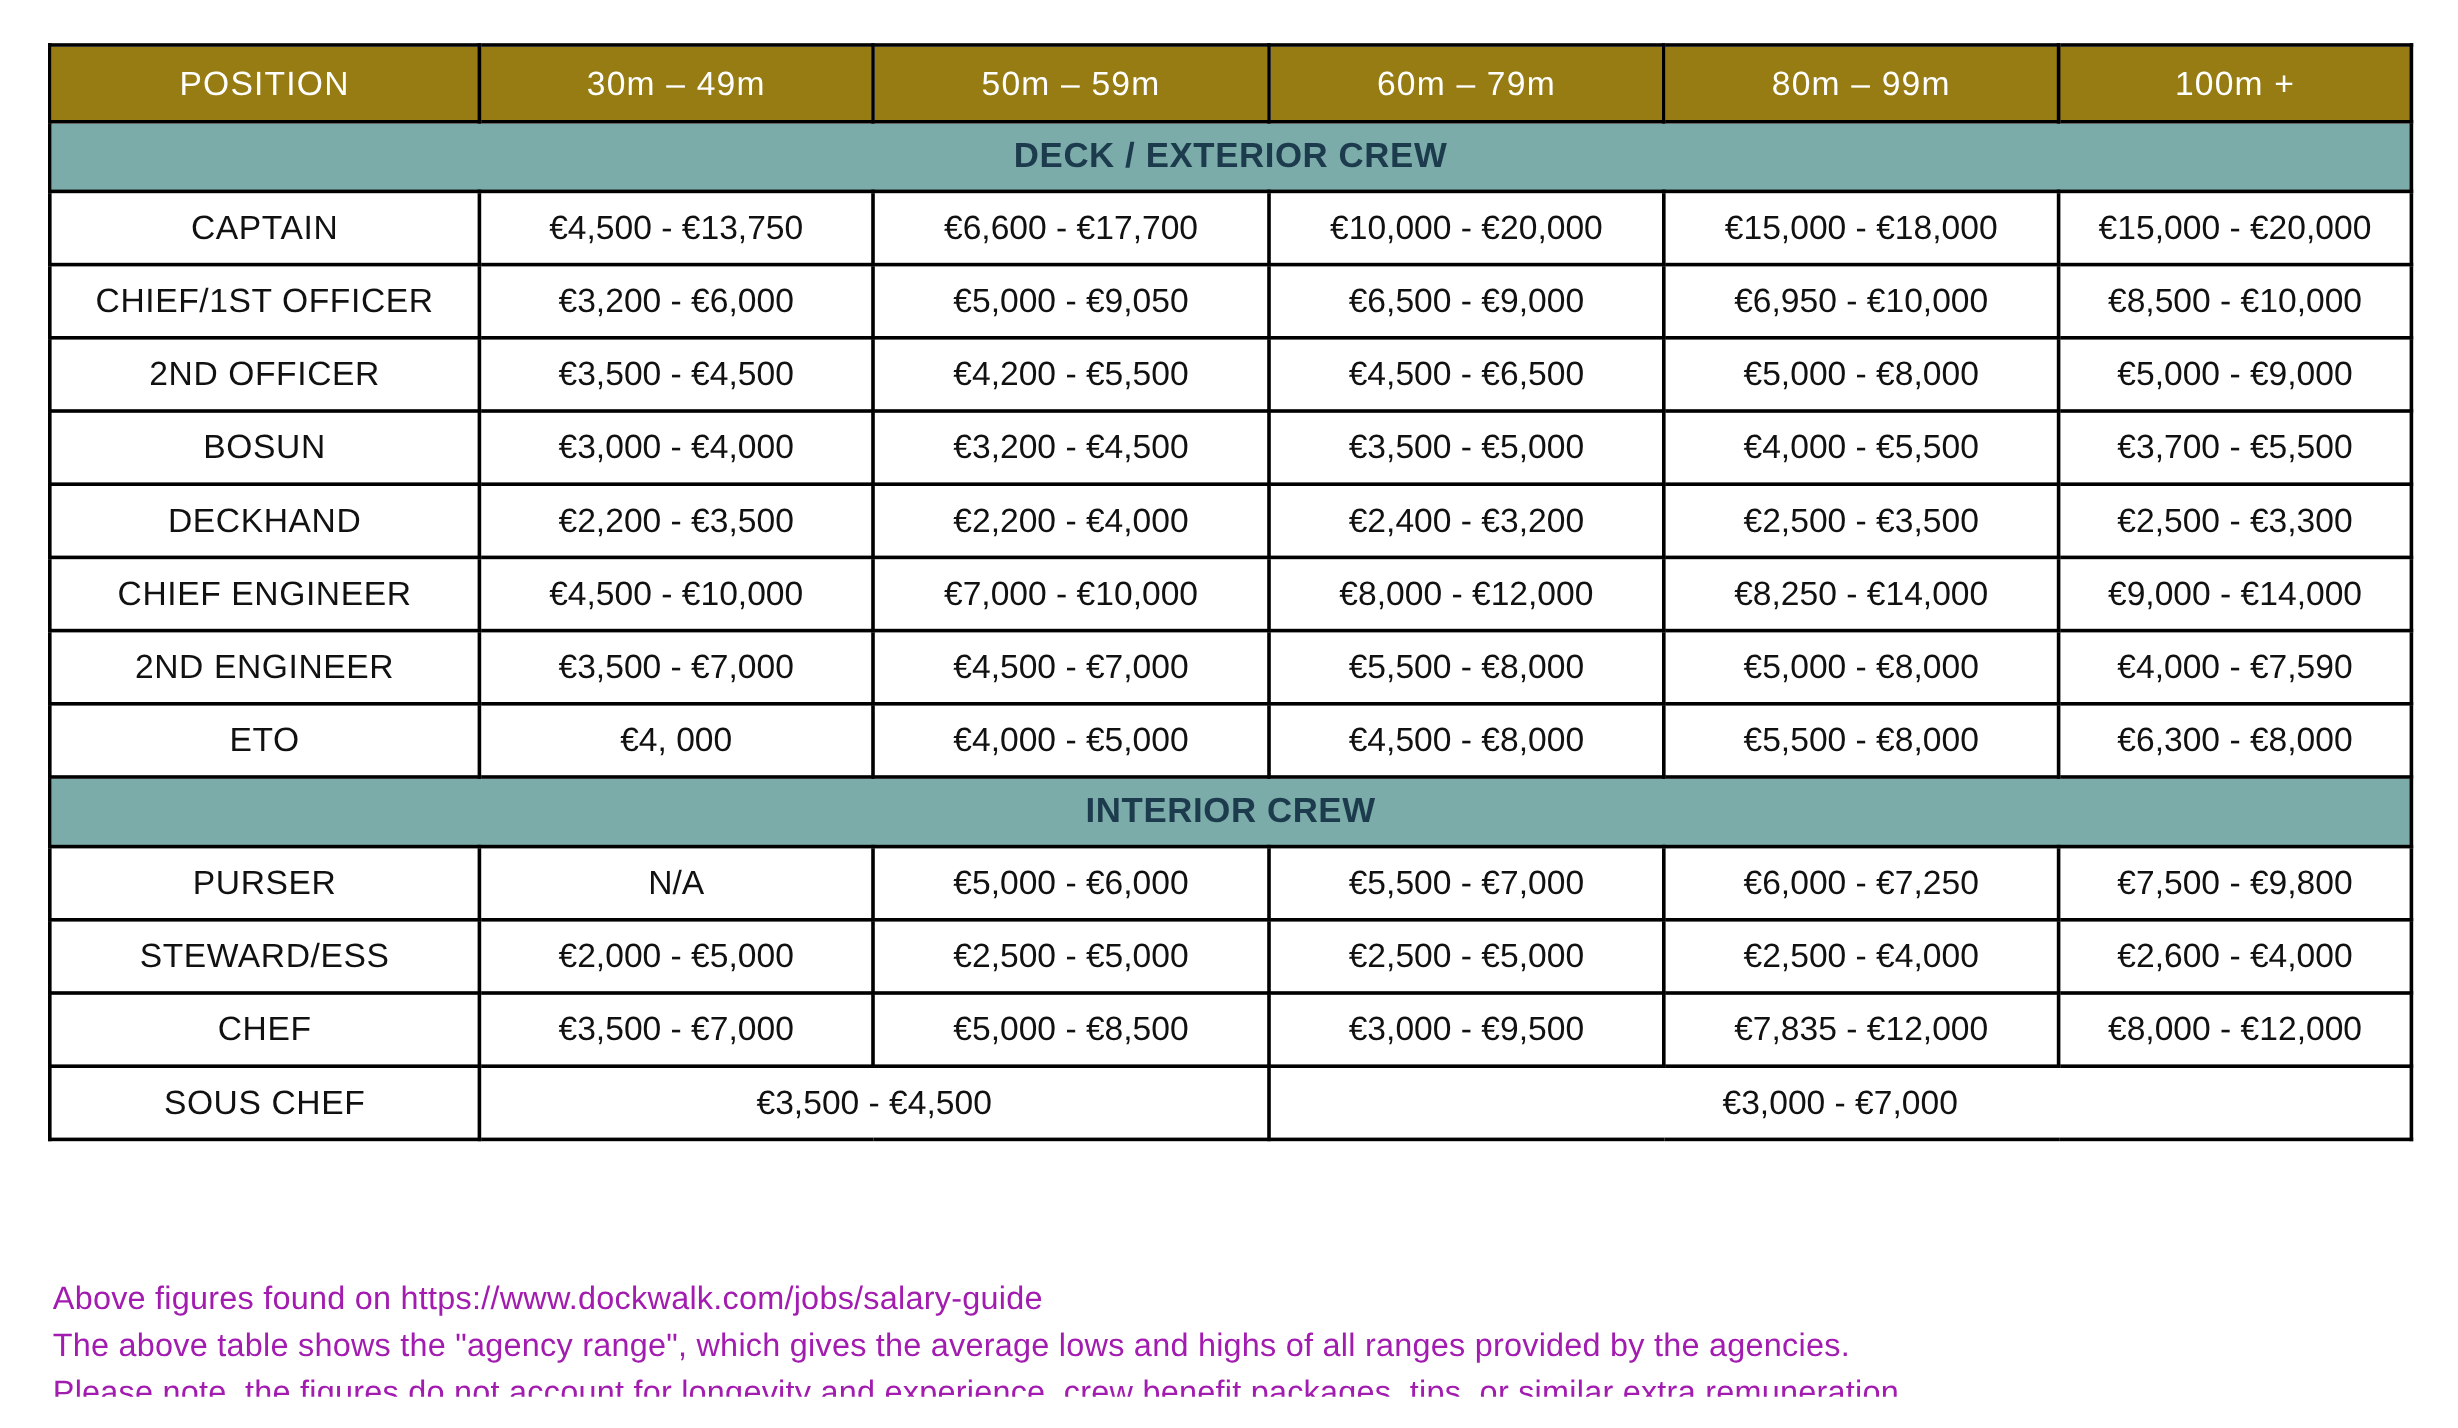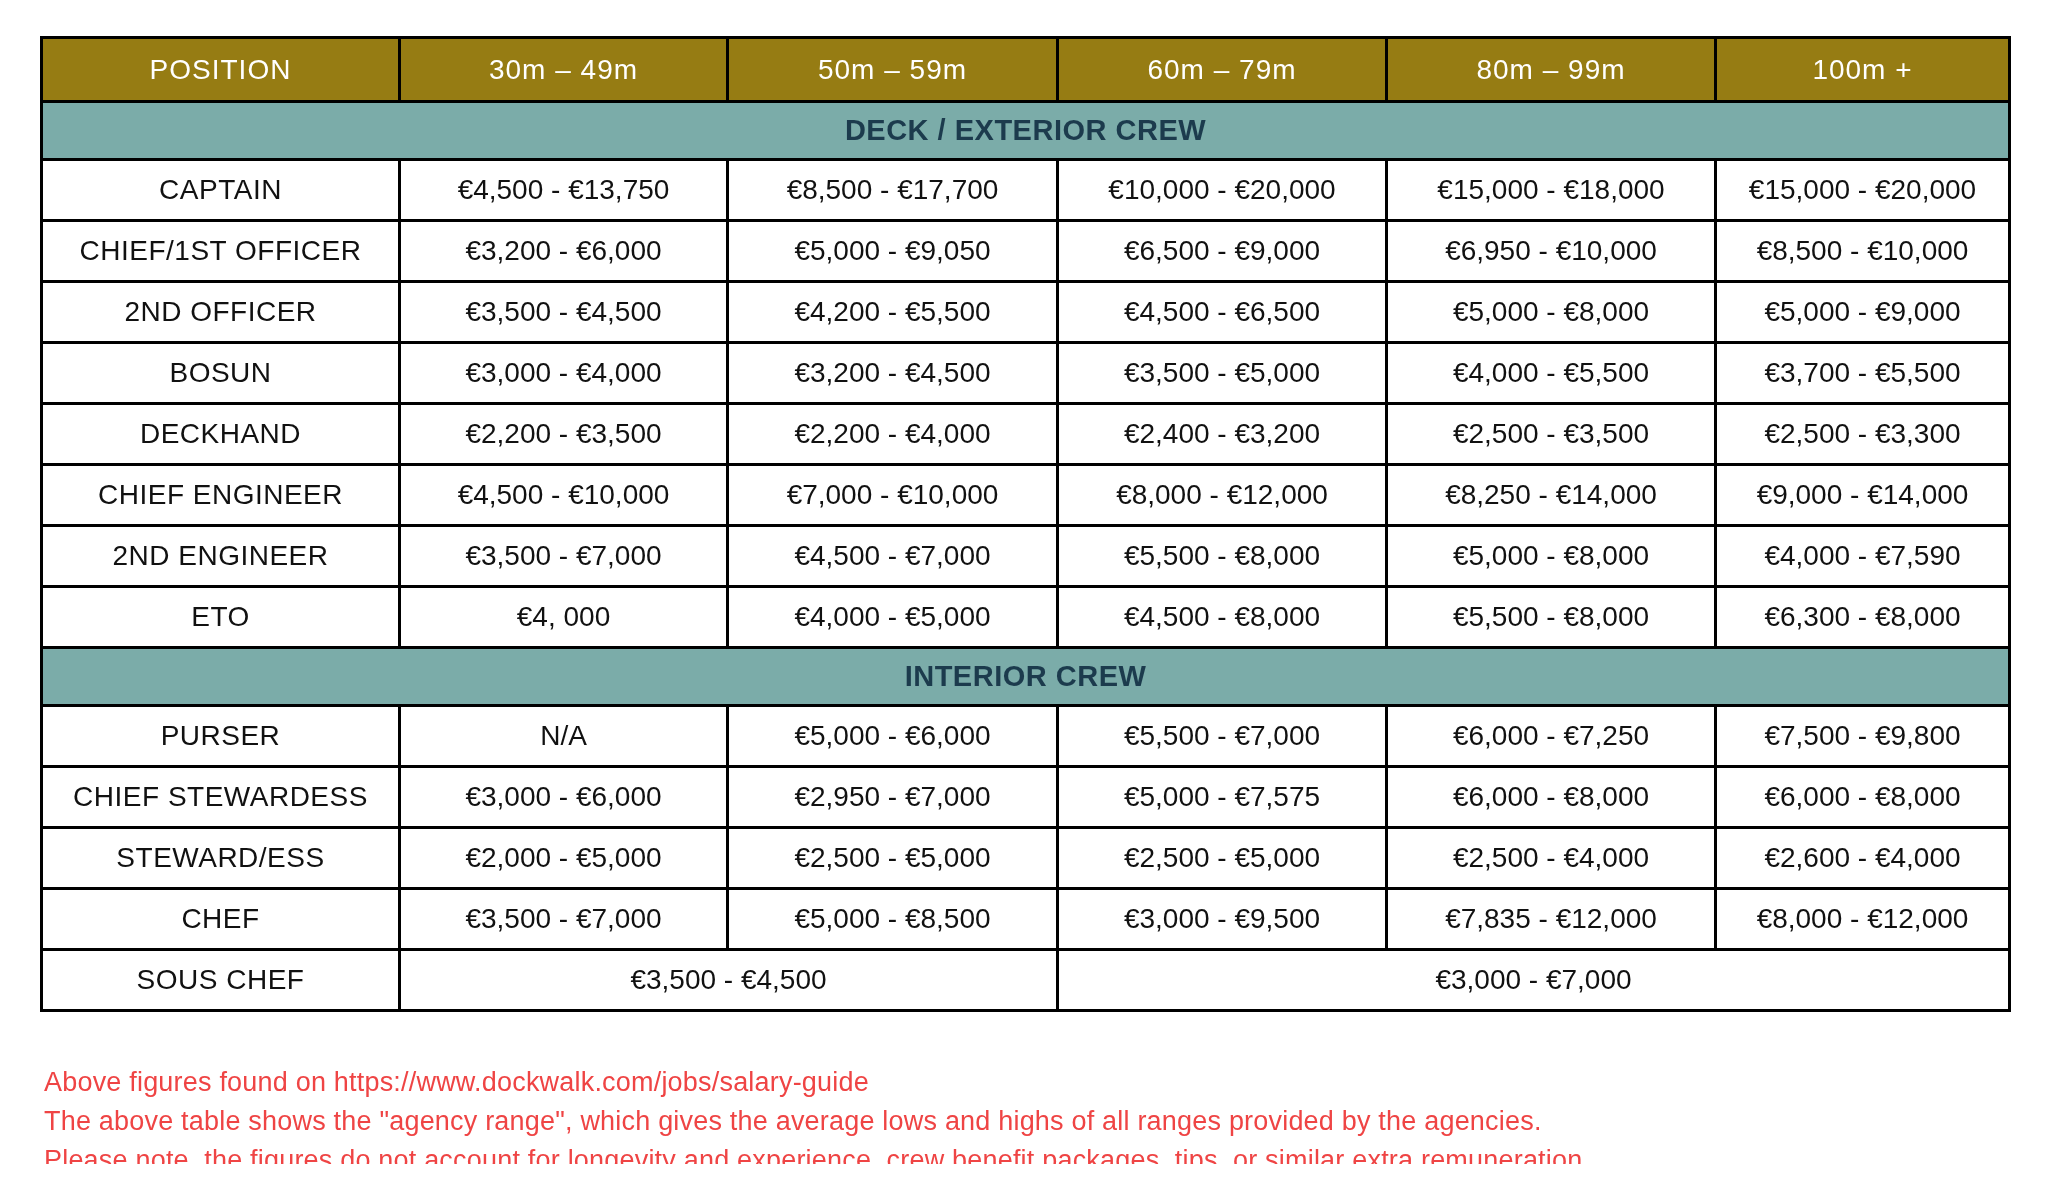--- a/index.html
+++ b/index.html
@@ -46,21 +46,21 @@
   td.pos { font-weight: 400; letter-spacing: 0.5px; }
 
   .notes {
     position: absolute;
     left: 44px; top: 1063px;
     width: 1960px;
   }
   .notes p {
     font-size: 27px;
     line-height: 39px;
-    color: #ef4444;
+    color: #a21caf;
     letter-spacing: 0.2px;
   }
 </style>
 </head>
 <body>
 
 <div class="page">
 
   <table class="salary-table">
     <colgroup>
@@ -81,21 +81,21 @@
           <th>100m +</th>
         </tr>
       </thead>
     <tbody>
         <tr class="section">
           <td colspan="6">DECK / EXTERIOR CREW</td>
         </tr>
         <tr>
           <td class="pos">CAPTAIN</td>
           <td>€4,500 - €13,750</td>
-          <td>€8,500 - €17,700</td>
+          <td>€6,600 - €17,700</td>
           <td>€10,000 - €20,000</td>
           <td>€15,000 - €18,000</td>
           <td>€15,000 - €20,000</td>
         </tr>
         <tr>
           <td class="pos">CHIEF/1ST OFFICER</td>
           <td>€3,200 - €6,000</td>
           <td>€5,000 - €9,050</td>
           <td>€6,500 - €9,000</td>
           <td>€6,950 - €10,000</td>
@@ -154,28 +154,20 @@
         </tr>
         <tr>
           <td class="pos">PURSER</td>
           <td>N/A</td>
           <td>€5,000 - €6,000</td>
           <td>€5,500 - €7,000</td>
           <td>€6,000 - €7,250</td>
           <td>€7,500 - €9,800</td>
         </tr>
         <tr>
-          <td class="pos">CHIEF STEWARDESS</td>
-          <td>€3,000 - €6,000</td>
-          <td>€2,950 - €7,000</td>
-          <td>€5,000 - €7,575</td>
-          <td>€6,000 - €8,000</td>
-          <td>€6,000 - €8,000</td>
-        </tr>
-        <tr>
           <td class="pos">STEWARD/ESS</td>
           <td>€2,000 - €5,000</td>
           <td>€2,500 - €5,000</td>
           <td>€2,500 - €5,000</td>
           <td>€2,500 - €4,000</td>
           <td>€2,600 - €4,000</td>
         </tr>
         <tr>
           <td class="pos">CHEF</td>
           <td>€3,500 - €7,000</td>

